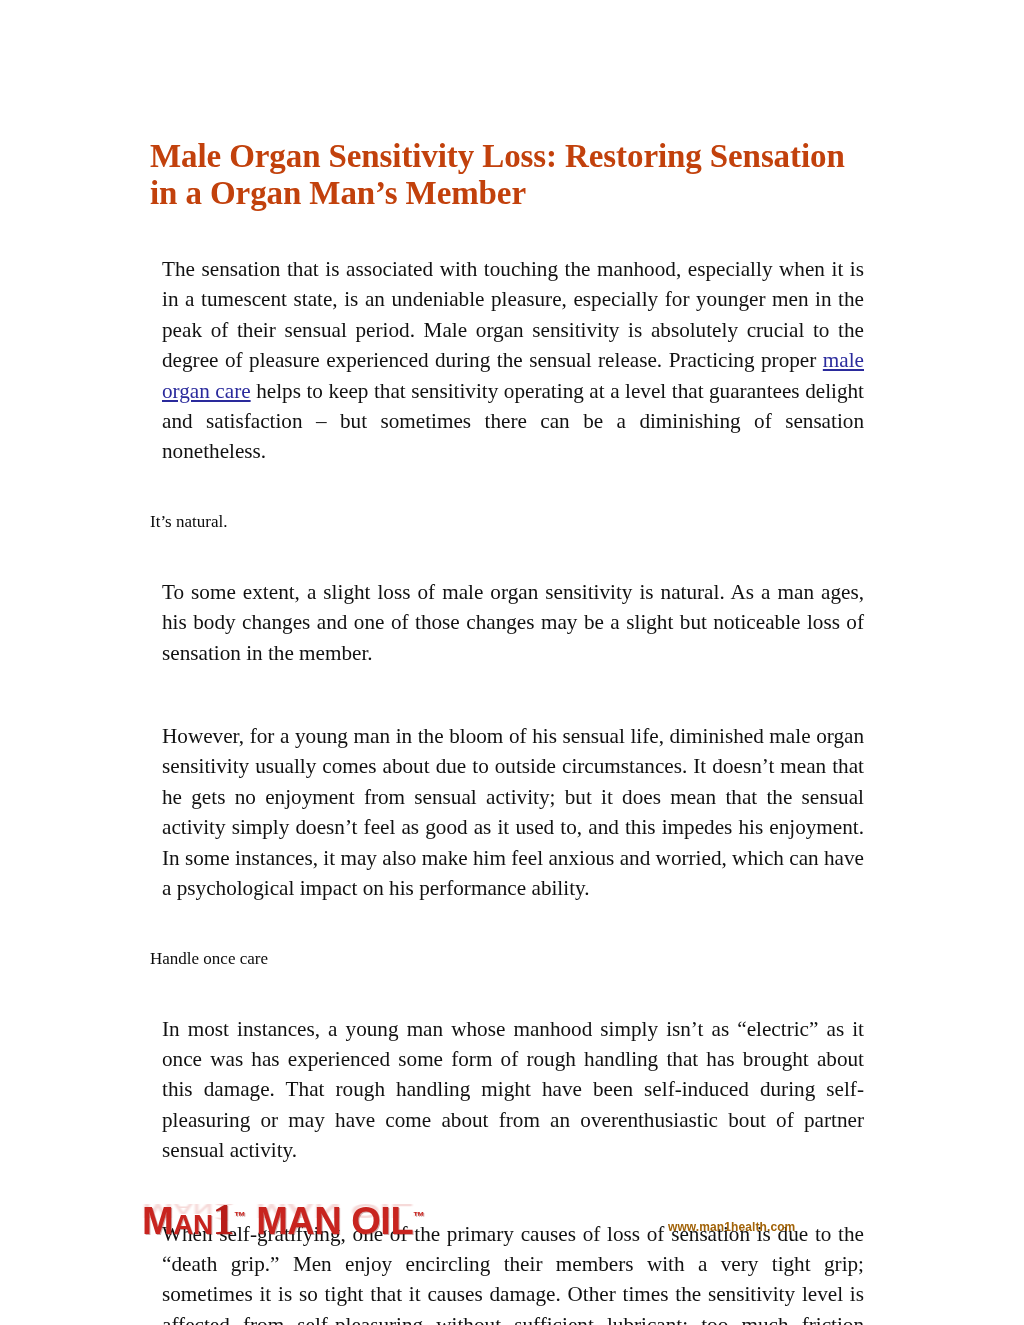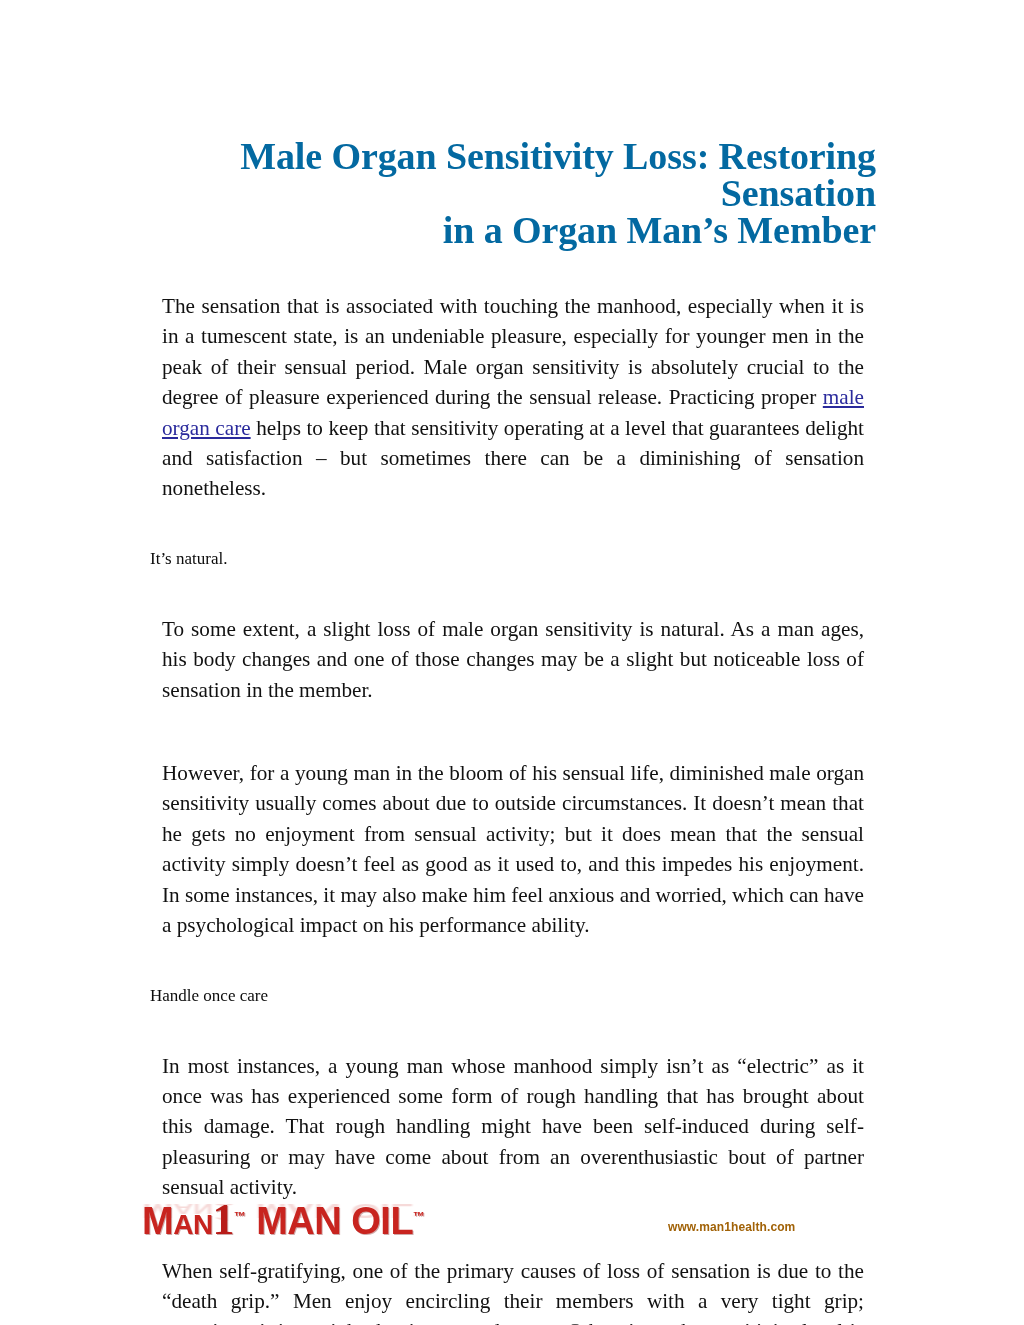--- a/index.html
+++ b/index.html
@@ -18,26 +18,26 @@
   }
   .content {
     position: absolute;
     left: 150px;
     top: 138px;
     width: 726px;
   }
   .doc-title {
     font-family: "Liberation Serif", "DejaVu Serif", serif;
     font-weight: bold;
-    font-size: 38px;
+    font-size: 33px;
     line-height: 37px;
-    text-align: right;
+    text-align: left;
     margin: 0 0 0 0;
     letter-spacing: -0.1px;
-    color: #0369a1;
+    color: #c2410c;
   }
   .para {
     font-size: 21.2px;
     line-height: 30.4px;
     text-align: justify;
     text-justify: inter-word;
     margin: 12px;
     color: #111111;
     hyphens: none;
   }

